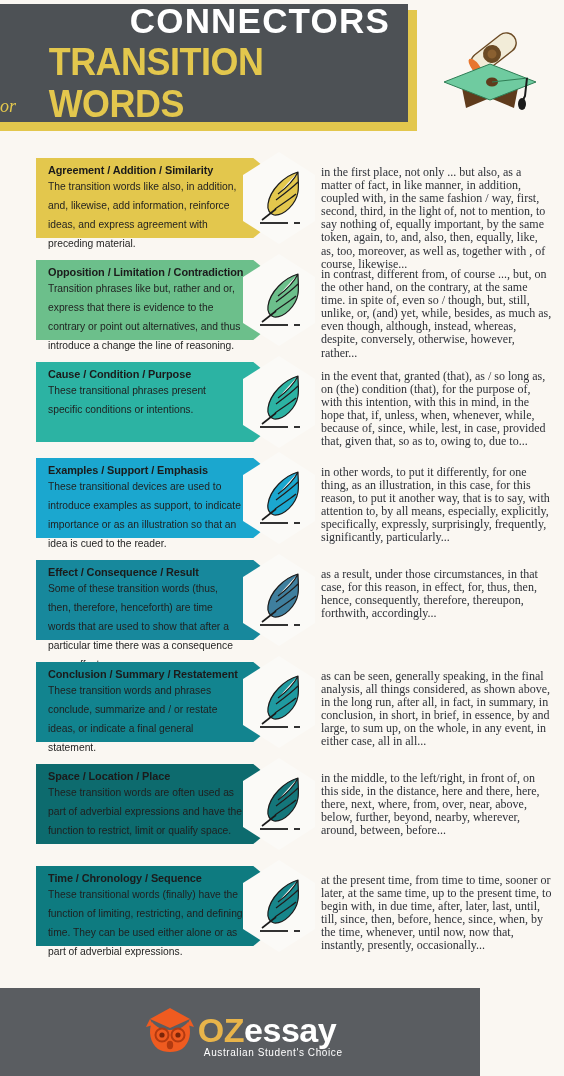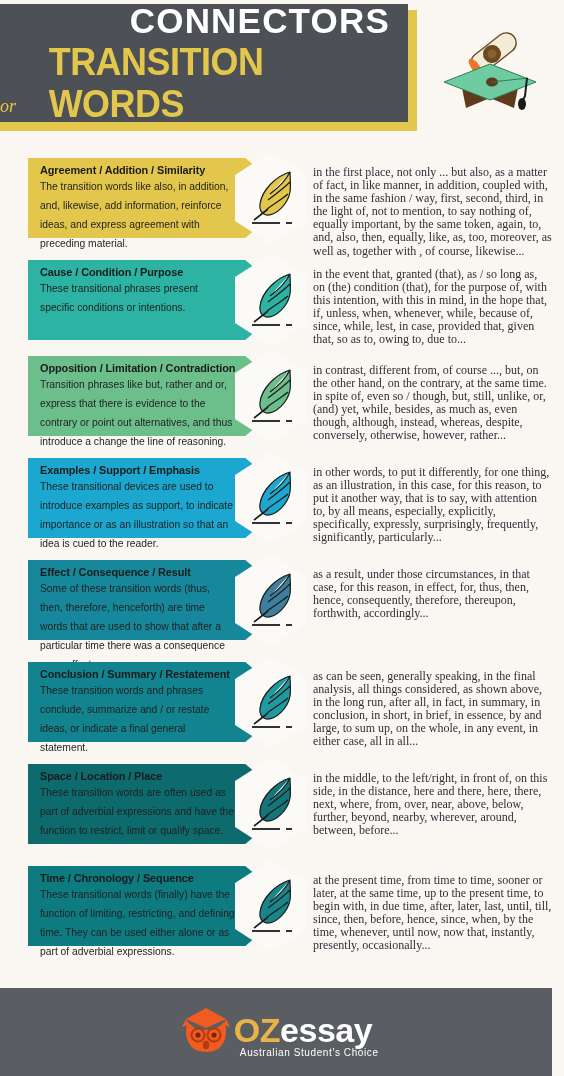--- a/index.html
+++ b/index.html
@@ -68,21 +68,21 @@
     transform-origin:right bottom;
   }
   #header-art{
     position:absolute;
     right:14px; top:16px;
     width:120px;height:105px;
   }
   
   #sections{
     position:relative;
-    padding:12px 0 0 8px;
+    padding:12px 0 0 16px;
   }
   .row{
     position:relative;
     height:102px;
     display:flex;
   }
   .row.short{height:96px;}
   .band-area{
     position:relative;
     width:300px;
@@ -139,21 +139,21 @@
     font-family:"Liberation Serif", serif;
     font-size:12px;
     line-height:13.1px;
     color:#2e3138;
     box-sizing:border-box;
   }
   
   #footer{
     position:absolute;
     left:0;bottom:0;
-    width:552px;height:88px;
+    width:480px;height:88px;
     background:#5a5d61;
     display:flex;align-items:center;justify-content:center;
   }
   #logo{
     display:flex;align-items:center;gap:2px;
     transform:translateY(-2px);
   }
   #logo-mark{width:52px;height:50px;}
   #logo-textwrap{position:relative;}
   #logo-text{
@@ -223,20 +223,43 @@
             <path d="M8 54 L22 43" stroke="#1b1b1b" stroke-width="1.6"></path>
             <path d="M6 57 L34 57" stroke="#1b1b1b" stroke-width="1.8"></path>
             <path d="M40 57 L46 57" stroke="#1b1b1b" stroke-width="1.8"></path>
           </svg>
         </div>
       </div>
     </div>
     <div class="words">in the first place,  not only ... but also, as a matter of fact, in like manner, in addition, coupled with, in the same fashion / way, first, second, third, in the light of, not to mention, to say nothing of, equally important, by the same token, again, to, and, also, then, equally, like, as, too, moreover, as well as, together with , of course, likewise...</div>
   </div>
 
+  <div class="row">
+    <div class="band-area">
+      <div class="band" style="background:#6cbf8b"></div>
+      <div class="band-text">
+        <div class="band-title">Opposition / Limitation / Contradiction</div>
+        <div class="band-desc">Transition phrases like but, rather and or, express that there is evidence to the contrary or point out alternatives, and thus introduce a change the line of reasoning.</div>
+      </div>
+      <div class="hexwrap">
+        <div class="hex"></div>
+        <div class="feather">
+          <svg viewBox="0 0 52 62" width="52" height="62">
+            <path d="M44 6 C30 10 16 24 14 38 C13 44 16 48 20 49 C30 50 42 38 44 26 C45 20 44 12 44 6 Z
+                     M44 6 C40 14 32 22 24 28 M44 16 C38 22 30 28 22 34 M42 28 C36 33 28 38 21 43" fill="#6cbf8b" stroke="#1b1b1b" stroke-width="1.2" stroke-linejoin="round"></path>
+            <path d="M8 54 L22 43" stroke="#1b1b1b" stroke-width="1.6"></path>
+            <path d="M6 57 L34 57" stroke="#1b1b1b" stroke-width="1.8"></path>
+            <path d="M40 57 L46 57" stroke="#1b1b1b" stroke-width="1.8"></path>
+          </svg>
+        </div>
+      </div>
+    </div>
+    <div class="words">in contrast, different from, of course ..., but, on the other hand, on the contrary, at the same time. in spite of, even so / though, but, still, unlike, or, (and) yet, while, besides, as much as, even though, although, instead, whereas, despite, conversely, otherwise, however, rather...</div>
+  </div>
+
   <div class="row short">
     <div class="band-area">
       <div class="band" style="background:#2cb3a3"></div>
       <div class="band-text">
         <div class="band-title">Cause / Condition / Purpose</div>
         <div class="band-desc">These transitional phrases present specific conditions or intentions.</div>
       </div>
       <div class="hexwrap">
         <div class="hex"></div>
         <div class="feather">
@@ -244,43 +267,20 @@
             <path d="M44 6 C30 10 16 24 14 38 C13 44 16 48 20 49 C30 50 42 38 44 26 C45 20 44 12 44 6 Z
                      M44 6 C40 14 32 22 24 28 M44 16 C38 22 30 28 22 34 M42 28 C36 33 28 38 21 43" fill="#2cb3a3" stroke="#1b1b1b" stroke-width="1.2" stroke-linejoin="round"></path>
             <path d="M8 54 L22 43" stroke="#1b1b1b" stroke-width="1.6"></path>
             <path d="M6 57 L34 57" stroke="#1b1b1b" stroke-width="1.8"></path>
             <path d="M40 57 L46 57" stroke="#1b1b1b" stroke-width="1.8"></path>
           </svg>
         </div>
       </div>
     </div>
     <div class="words">in the event that, granted (that), as / so long as, on (the) condition (that), for the purpose of, with this intention, with this in mind, in the hope that, if, unless, when, whenever, while, because of, since, while, lest, in case, provided that, given that, so as to, owing to, due to...</div>
-  </div>
-
-  <div class="row">
-    <div class="band-area">
-      <div class="band" style="background:#6cbf8b"></div>
-      <div class="band-text">
-        <div class="band-title">Opposition / Limitation / Contradiction</div>
-        <div class="band-desc">Transition phrases like but, rather and or, express that there is evidence to the contrary or point out alternatives, and thus introduce a change the line of reasoning.</div>
-      </div>
-      <div class="hexwrap">
-        <div class="hex"></div>
-        <div class="feather">
-          <svg viewBox="0 0 52 62" width="52" height="62">
-            <path d="M44 6 C30 10 16 24 14 38 C13 44 16 48 20 49 C30 50 42 38 44 26 C45 20 44 12 44 6 Z
-                     M44 6 C40 14 32 22 24 28 M44 16 C38 22 30 28 22 34 M42 28 C36 33 28 38 21 43" fill="#6cbf8b" stroke="#1b1b1b" stroke-width="1.2" stroke-linejoin="round"></path>
-            <path d="M8 54 L22 43" stroke="#1b1b1b" stroke-width="1.6"></path>
-            <path d="M6 57 L34 57" stroke="#1b1b1b" stroke-width="1.8"></path>
-            <path d="M40 57 L46 57" stroke="#1b1b1b" stroke-width="1.8"></path>
-          </svg>
-        </div>
-      </div>
-    </div>
-    <div class="words">in contrast, different from, of course ..., but, on the other hand, on the contrary, at the same time. in spite of, even so / though, but, still, unlike, or, (and) yet, while, besides, as much as, even though, although, instead, whereas, despite, conversely, otherwise, however, rather...</div>
   </div>
 
   <div class="row">
     <div class="band-area">
       <div class="band" style="background:#1ba7cf"></div>
       <div class="band-text">
         <div class="band-title">Examples / Support / Emphasis</div>
         <div class="band-desc">These transitional devices are used to introduce examples as support, to indicate importance or as an illustration so that an idea is cued to the reader.</div>
       </div>
       <div class="hexwrap">

